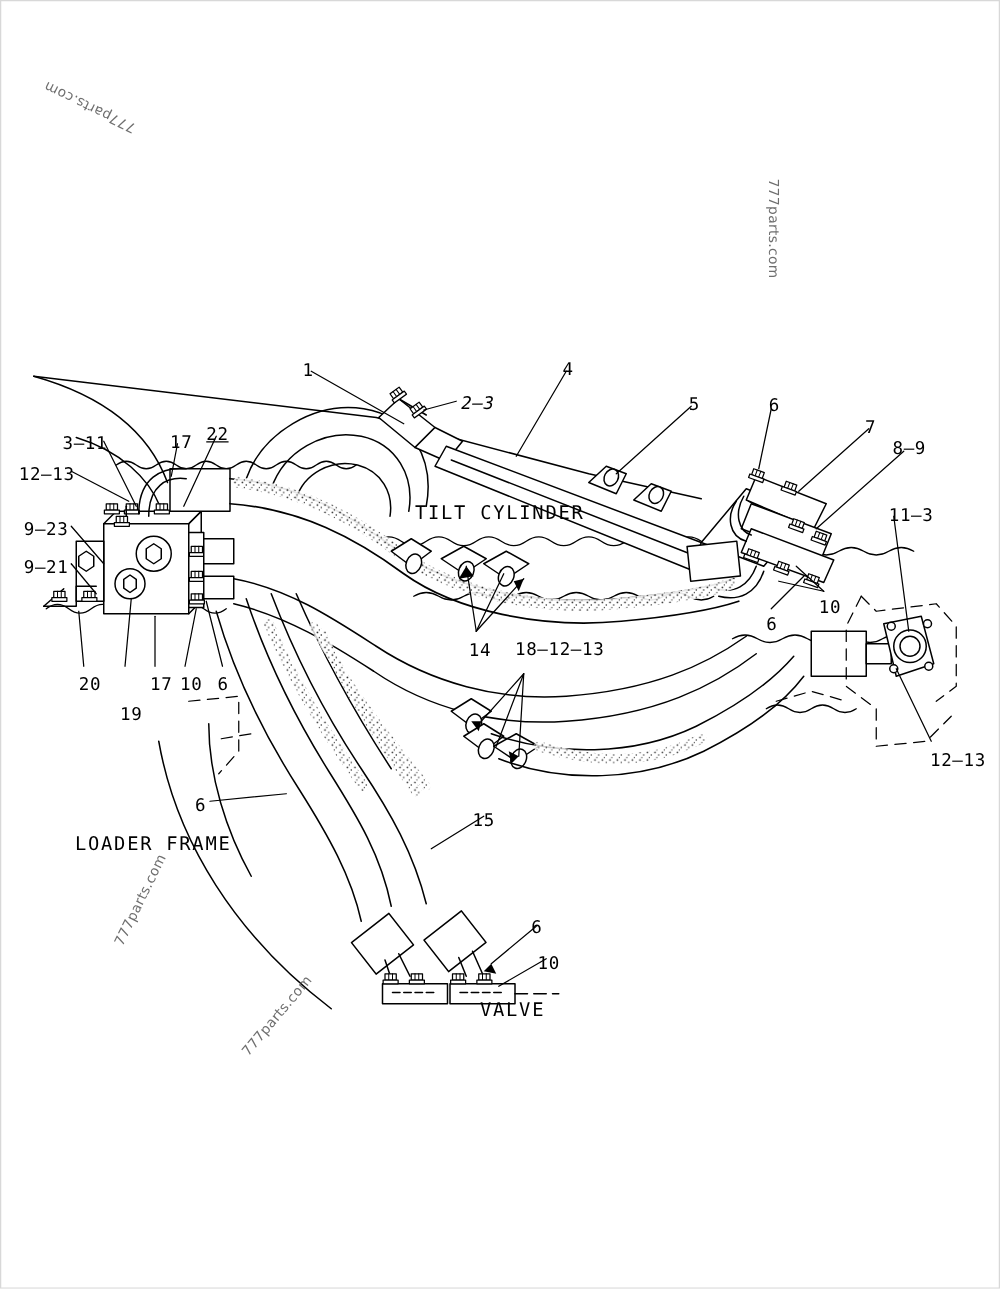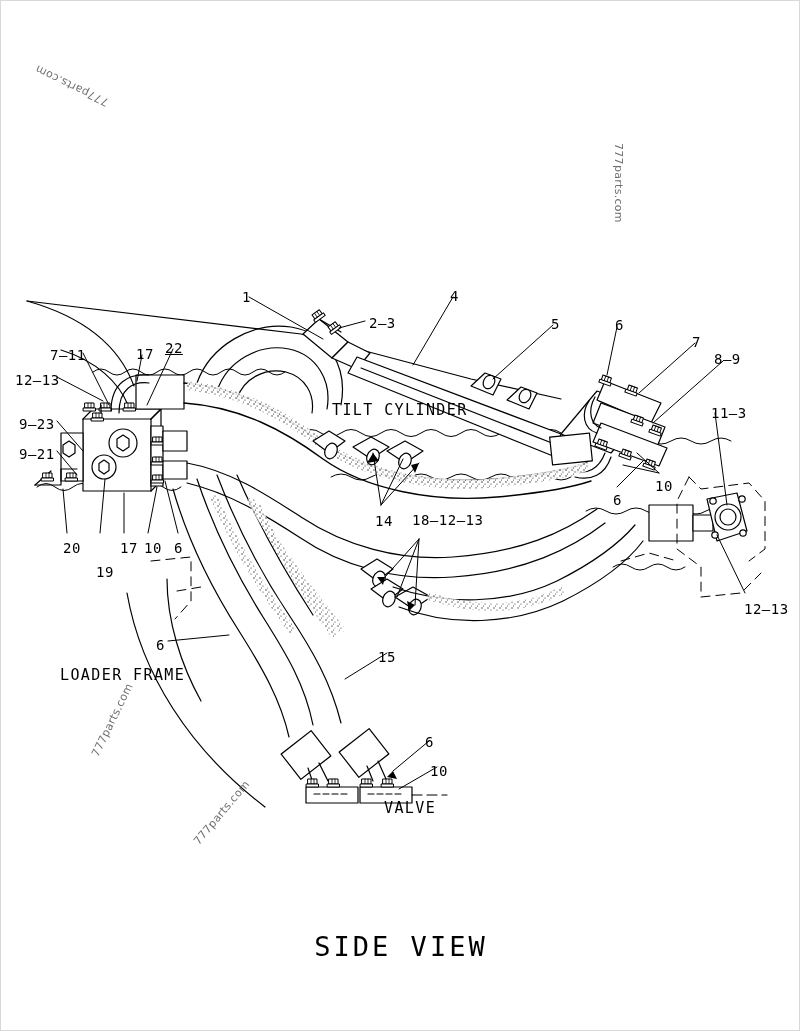--- a/index.html
+++ b/index.html
@@ -329,27 +329,27 @@
   <div class="wm" id="wm1">777parts.com</div>
   <div class="wm" id="wm2">777parts.com</div>
   <div class="wm" id="wm3">777parts.com</div>
   <div class="wm" id="wm4">777parts.com</div>
 
   <div id="labels">
       <div class="lbl cap" style="left: 331px; top: 400px;">TILT CYLINDER</div>
       <div class="lbl cap" style="left: 59px; top: 665px; text-align: right;">LOADER FRAME</div>
       <div class="lbl cap" style="left: 383px; top: 798px;">VALVE</div>
       <div class="lbl" style="left: 241px; top: 288px;">1</div>
-      <div class="lbl" style="left: 368px; top: 314px;">2–3</div>
+      <div class="lbl" style="left: 368px; top: 314px; font-style: italic;">2–3</div>
       <div class="lbl" style="left: 449px; top: 287px;">4</div>
       <div class="lbl" style="left: 550px; top: 315px;">5</div>
       <div class="lbl" style="left: 614px; top: 316px;">6</div>
       <div class="lbl" style="left: 691px; top: 333px;">7</div>
       <div class="lbl" style="left: 713px; top: 350px;">8–9</div>
-      <div class="lbl" style="left: 49px; top: 346px;">7–11</div>
+      <div class="lbl" style="left: 49px; top: 346px;">3–11</div>
       <div class="lbl" style="left: 135px; top: 345px;">17</div>
       <div class="lbl" style="left: 164px; top: 339px; text-decoration: underline;">22</div>
       <div class="lbl" style="left: 14px; top: 371px;">12–13</div>
       <div class="lbl" style="left: 18px; top: 415px;">9–23</div>
       <div class="lbl" style="left: 18px; top: 445px;">9–21</div>
       <div class="lbl" style="left: 710px; top: 404px;">11–3</div>
       <div class="lbl" style="left: 612px; top: 491px;">6</div>
       <div class="lbl" style="left: 654px; top: 477px;">10</div>
       <div class="lbl" style="left: 374px; top: 512px;">14</div>
       <div class="lbl" style="left: 411px; top: 511px;">18–12–13</div>
@@ -358,14 +358,13 @@
       <div class="lbl" style="left: 119px; top: 539px;">17</div>
       <div class="lbl" style="left: 143px; top: 539px;">10</div>
       <div class="lbl" style="left: 173px; top: 539px;">6</div>
       <div class="lbl" style="left: 743px; top: 600px;">12–13</div>
       <div class="lbl" style="left: 155px; top: 636px;">6</div>
       <div class="lbl" style="left: 377px; top: 648px;">15</div>
       <div class="lbl" style="left: 424px; top: 733px;">6</div>
       <div class="lbl" style="left: 429px; top: 762px;">10</div>
     </div>
 
-  <div id="title">SIDE VIEW</div>
 </div>
 
 </body></html>

